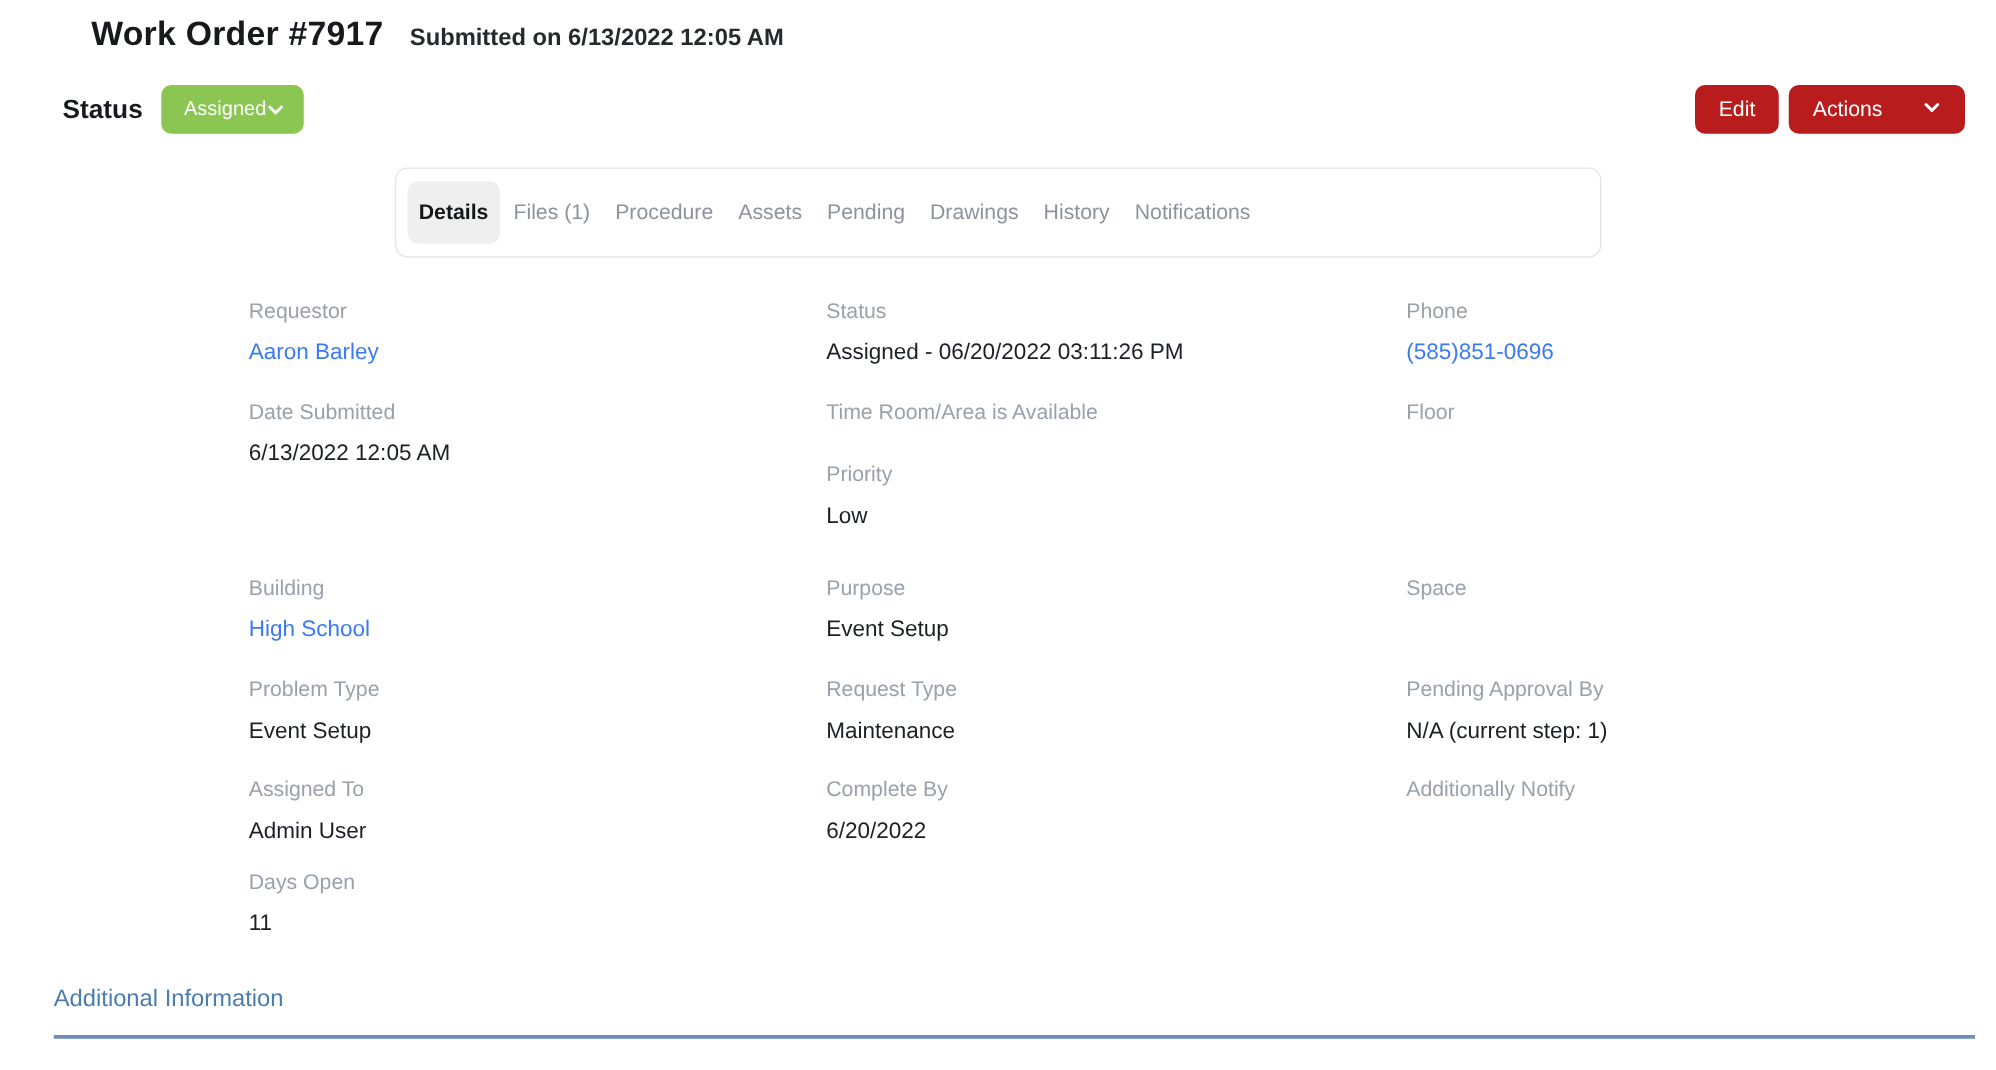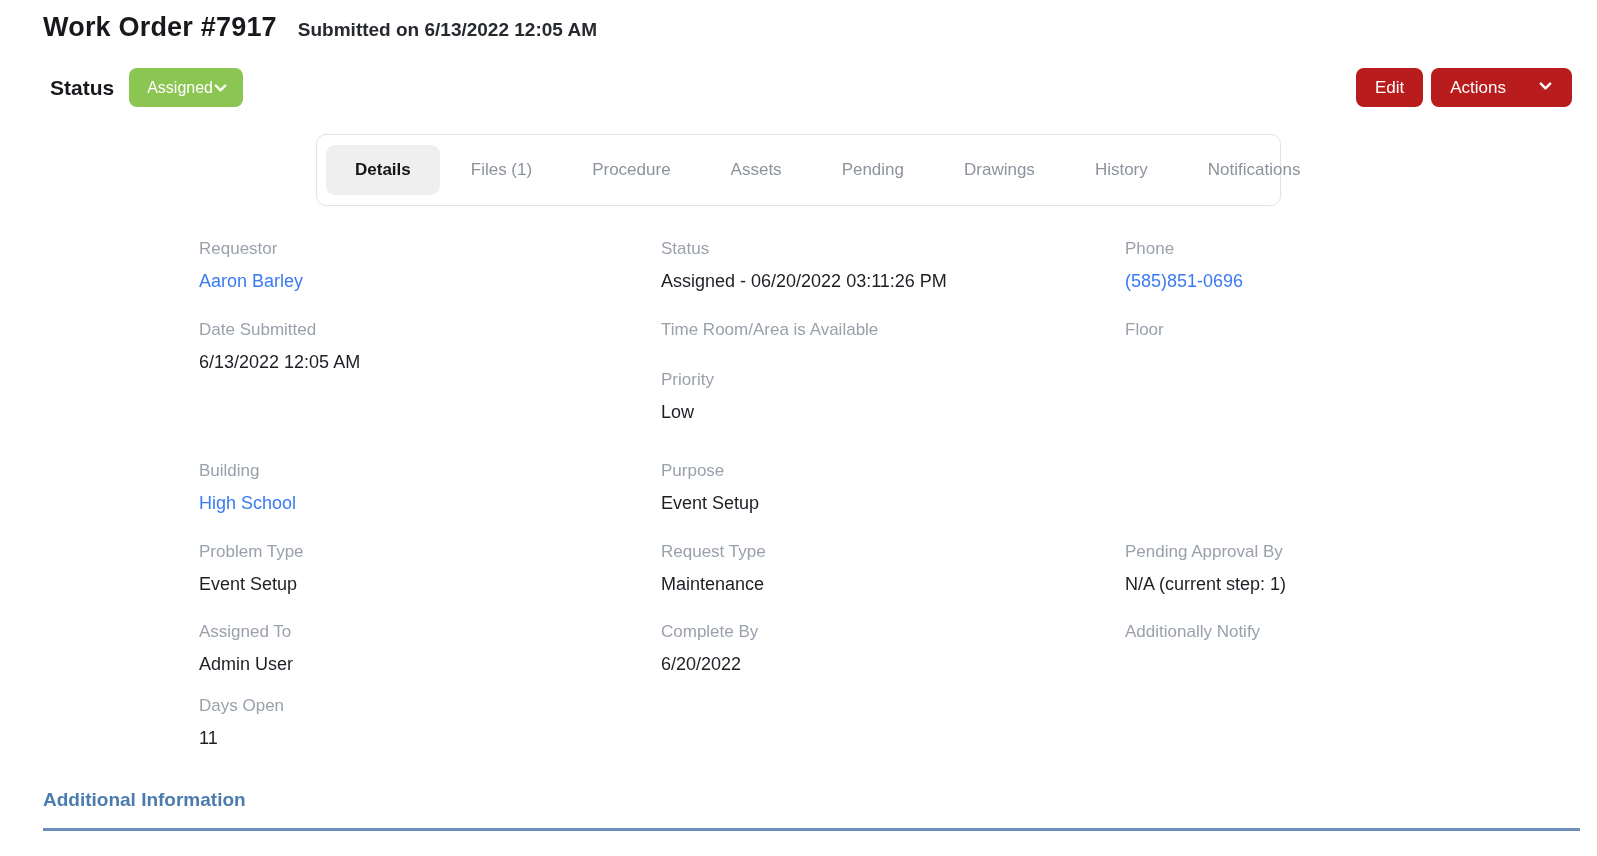--- a/index.html
+++ b/index.html
@@ -1,20 +1,20 @@
 <!DOCTYPE html>
 <html><head>
 <meta charset="utf-8">
 <style>
   * { margin: 0; padding: 0; box-sizing: border-box; }
   html, body { width: 1597px; height: 856px; background: #ffffff; overflow: hidden; }
   body { font-family: "Liberation Sans", "DejaVu Sans", sans-serif; color: #1d2025; position: relative; }
 
   
-  .header { padding: 12px 25px 0 43px; display: flex; align-items: baseline; }
+  .header { padding: 12px 25px 0 43px; display: flex; align-items: baseline; margin-left: 30px; }
   .page-title { font-size: 27px; font-weight: 700; color: #17191d; letter-spacing: 0.2px; }
   .submitted { font-size: 19px; font-weight: 600; color: #26292e; margin-left: 21px; }
 
   
   .status-row { margin-top: 25px; padding: 0 25px 0 50px; display: flex; align-items: center; }
   .status-label { font-size: 21px; font-weight: 700; color: #17191d; }
   .badge-btn {
     margin-left: 15px; background: #8bc653; color: #ffffff; border: none;
     border-radius: 8px; height: 39px; padding: 0 15px 0 18px; font-size: 16px;
     font-family: inherit; display: inline-flex; align-items: center; cursor: pointer;
@@ -29,40 +29,40 @@
   .btn + .btn { margin-left: 8px; gap: 32px; }
 
   
   .tabbar {
     margin: 27px 0 0 316px; width: 965px; height: 72px;
     border: 1px solid #e3e3e4; border-radius: 10px; background: #ffffff;
     display: flex; align-items: center; padding: 0 9px; gap: 2px;
     box-shadow: 0 1px 2px rgba(0,0,0,0.02);
   }
   .tab {
-    font-size: 17px; color: #8d939c; padding: 15px 29px; border-radius: 9px;
+    font-size: 17px; color: #8d939c; padding: 15px 9px; border-radius: 9px;
     cursor: pointer; white-space: nowrap;
   }
   .tab.active { background: #efefef; color: #141619; font-weight: 700; }
 
   
   .grid {
     margin: 33px 0 0 199px;
     display: grid;
     grid-template-columns: 462px 464px 472px;
     grid-template-rows: 81px 141px 81px 80px 74px auto;
   }
   .field .label { font-size: 17px; color: #9aa1aa; margin-bottom: 11px; }
   .field .value { font-size: 18px; color: #1c1f24; font-weight: 500; line-height: 22px; }
   .field .value.link { color: #3a7af2; font-weight: 500; cursor: pointer; }
   .stack .field + .field { margin-top: 30px; }
 
   
   .footer { position: absolute; left: 43px; right: 17px; top: 789px; }
-  .section-title { font-size: 19px; font-weight: 700; color: #4b7cae; cursor: pointer; display: inline-block; }
+  .section-title { font-size: 19px; font-weight: 400; color: #4b7cae; cursor: pointer; display: inline-block; }
   .divider { margin-top: 17px; height: 3px; background: #6b8fb8; }
 </style>
 </head>
 <body>
 
 <div class="header">
   <h1 class="page-title">Work Order #7917</h1>
   <span class="submitted">Submitted on 6/13/2022 12:05 AM</span>
 </div>
 
@@ -136,20 +136,21 @@
   <div class="field">
     <div class="label">Building</div>
     <div class="value link">High School</div>
   </div>
   <div class="field">
     <div class="label">Purpose</div>
     <div class="value">Event Setup</div>
   </div>
 
   <div class="field">
+    <div class="label">Space</div>
   </div>
   <div class="field">
     <div class="label">Problem Type</div>
     <div class="value">Event Setup</div>
   </div>
   <div class="field">
     <div class="label">Request Type</div>
     <div class="value">Maintenance</div>
   </div>
 

